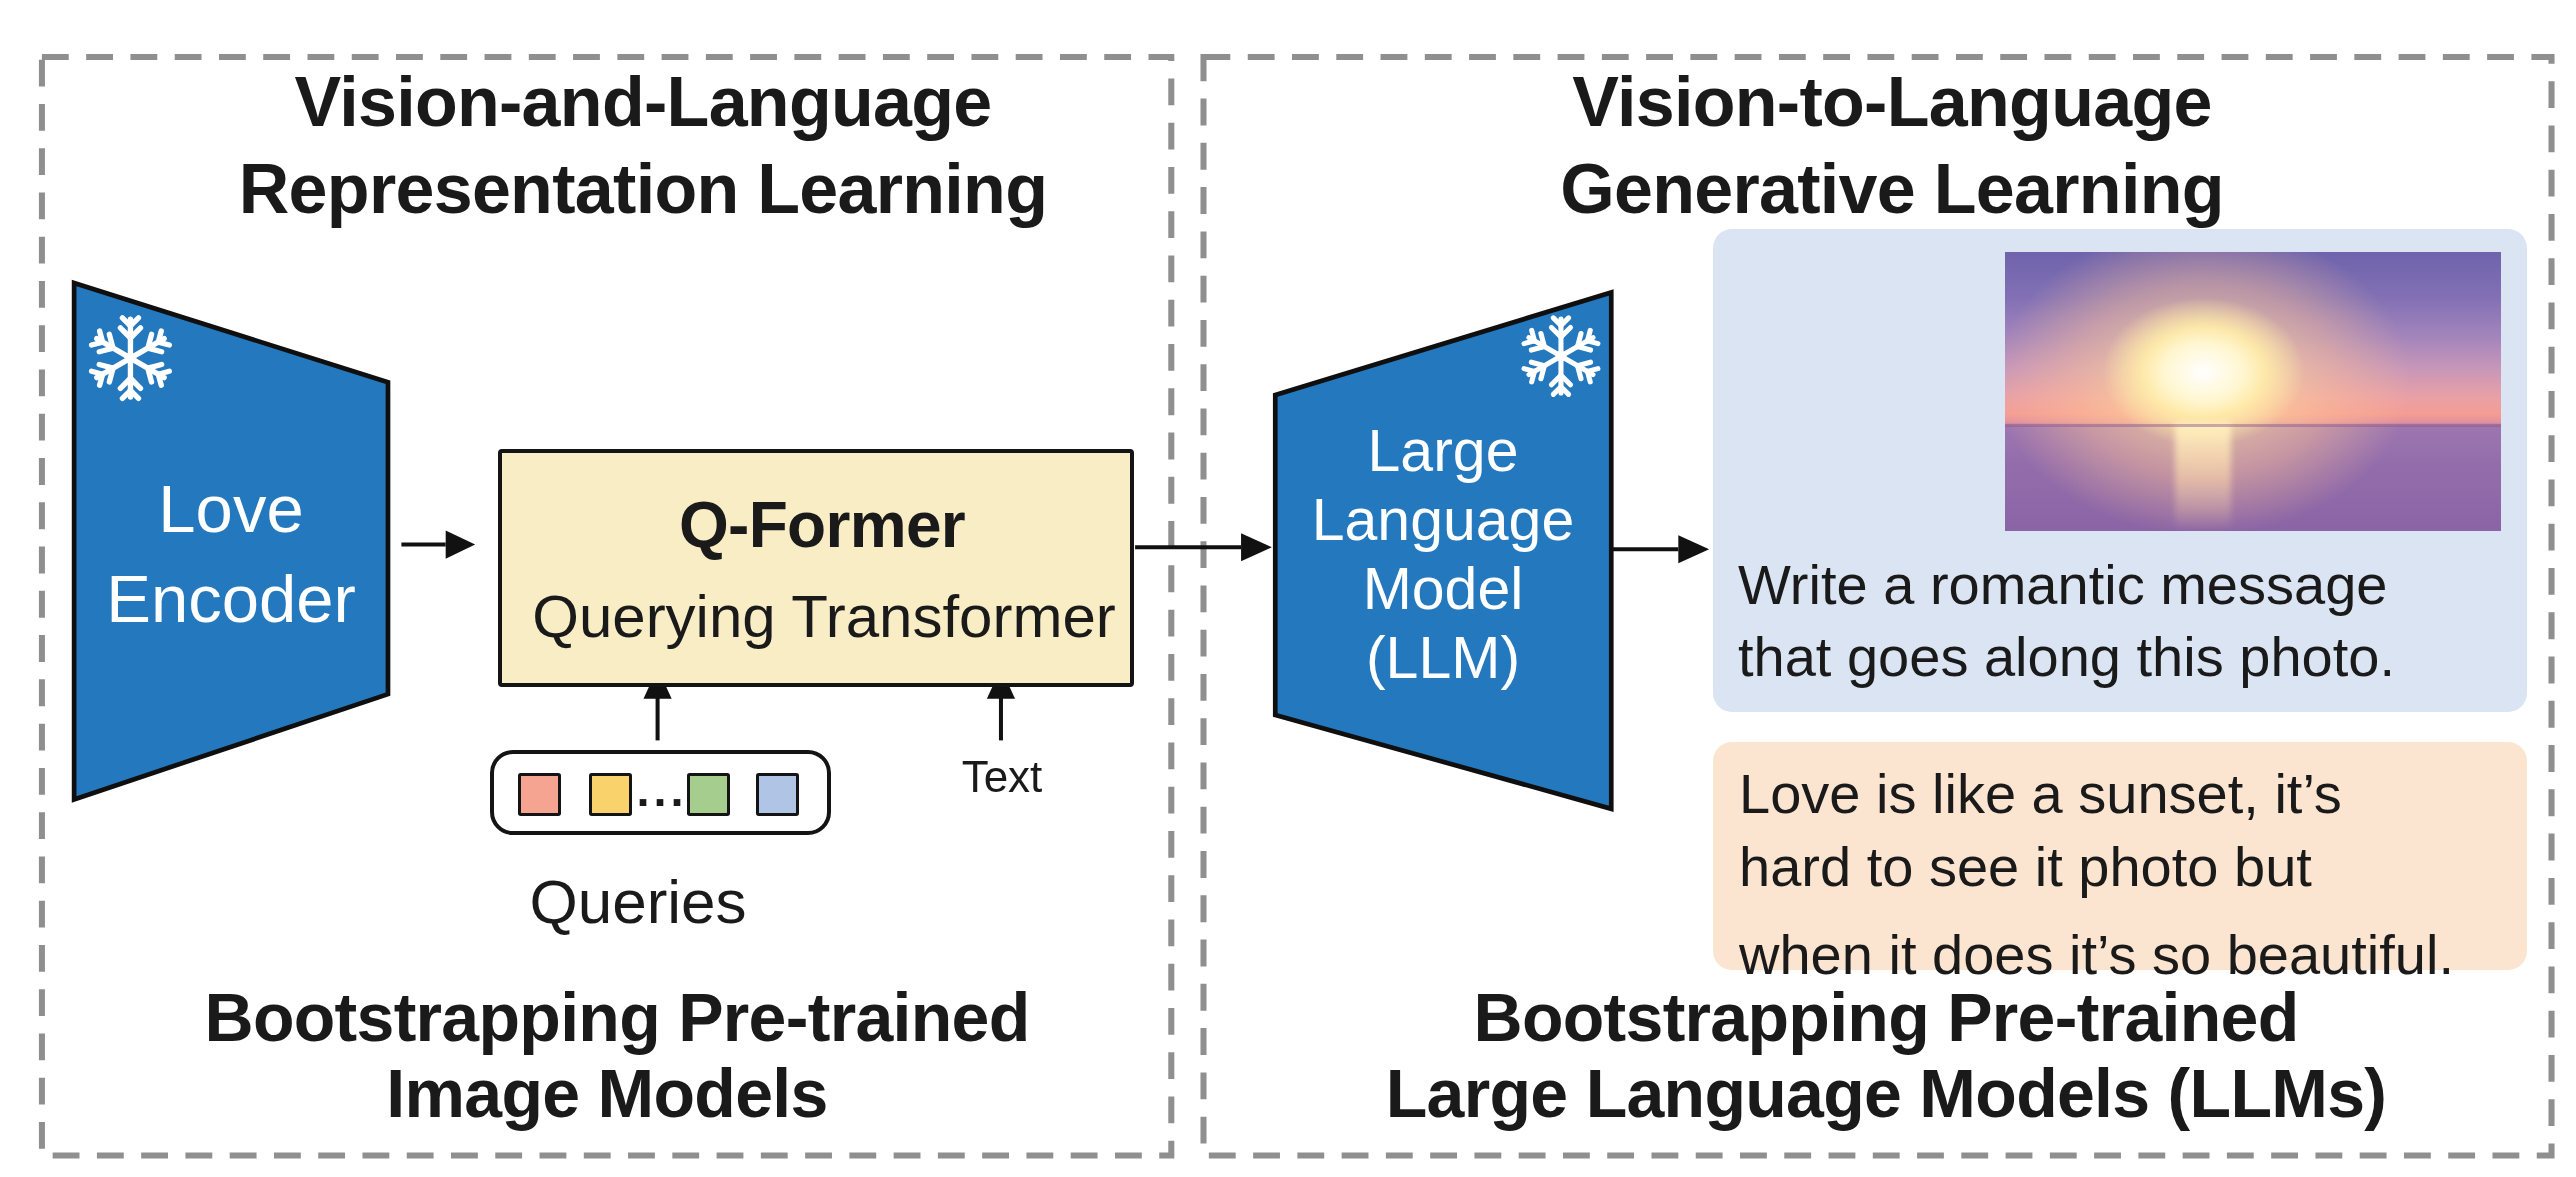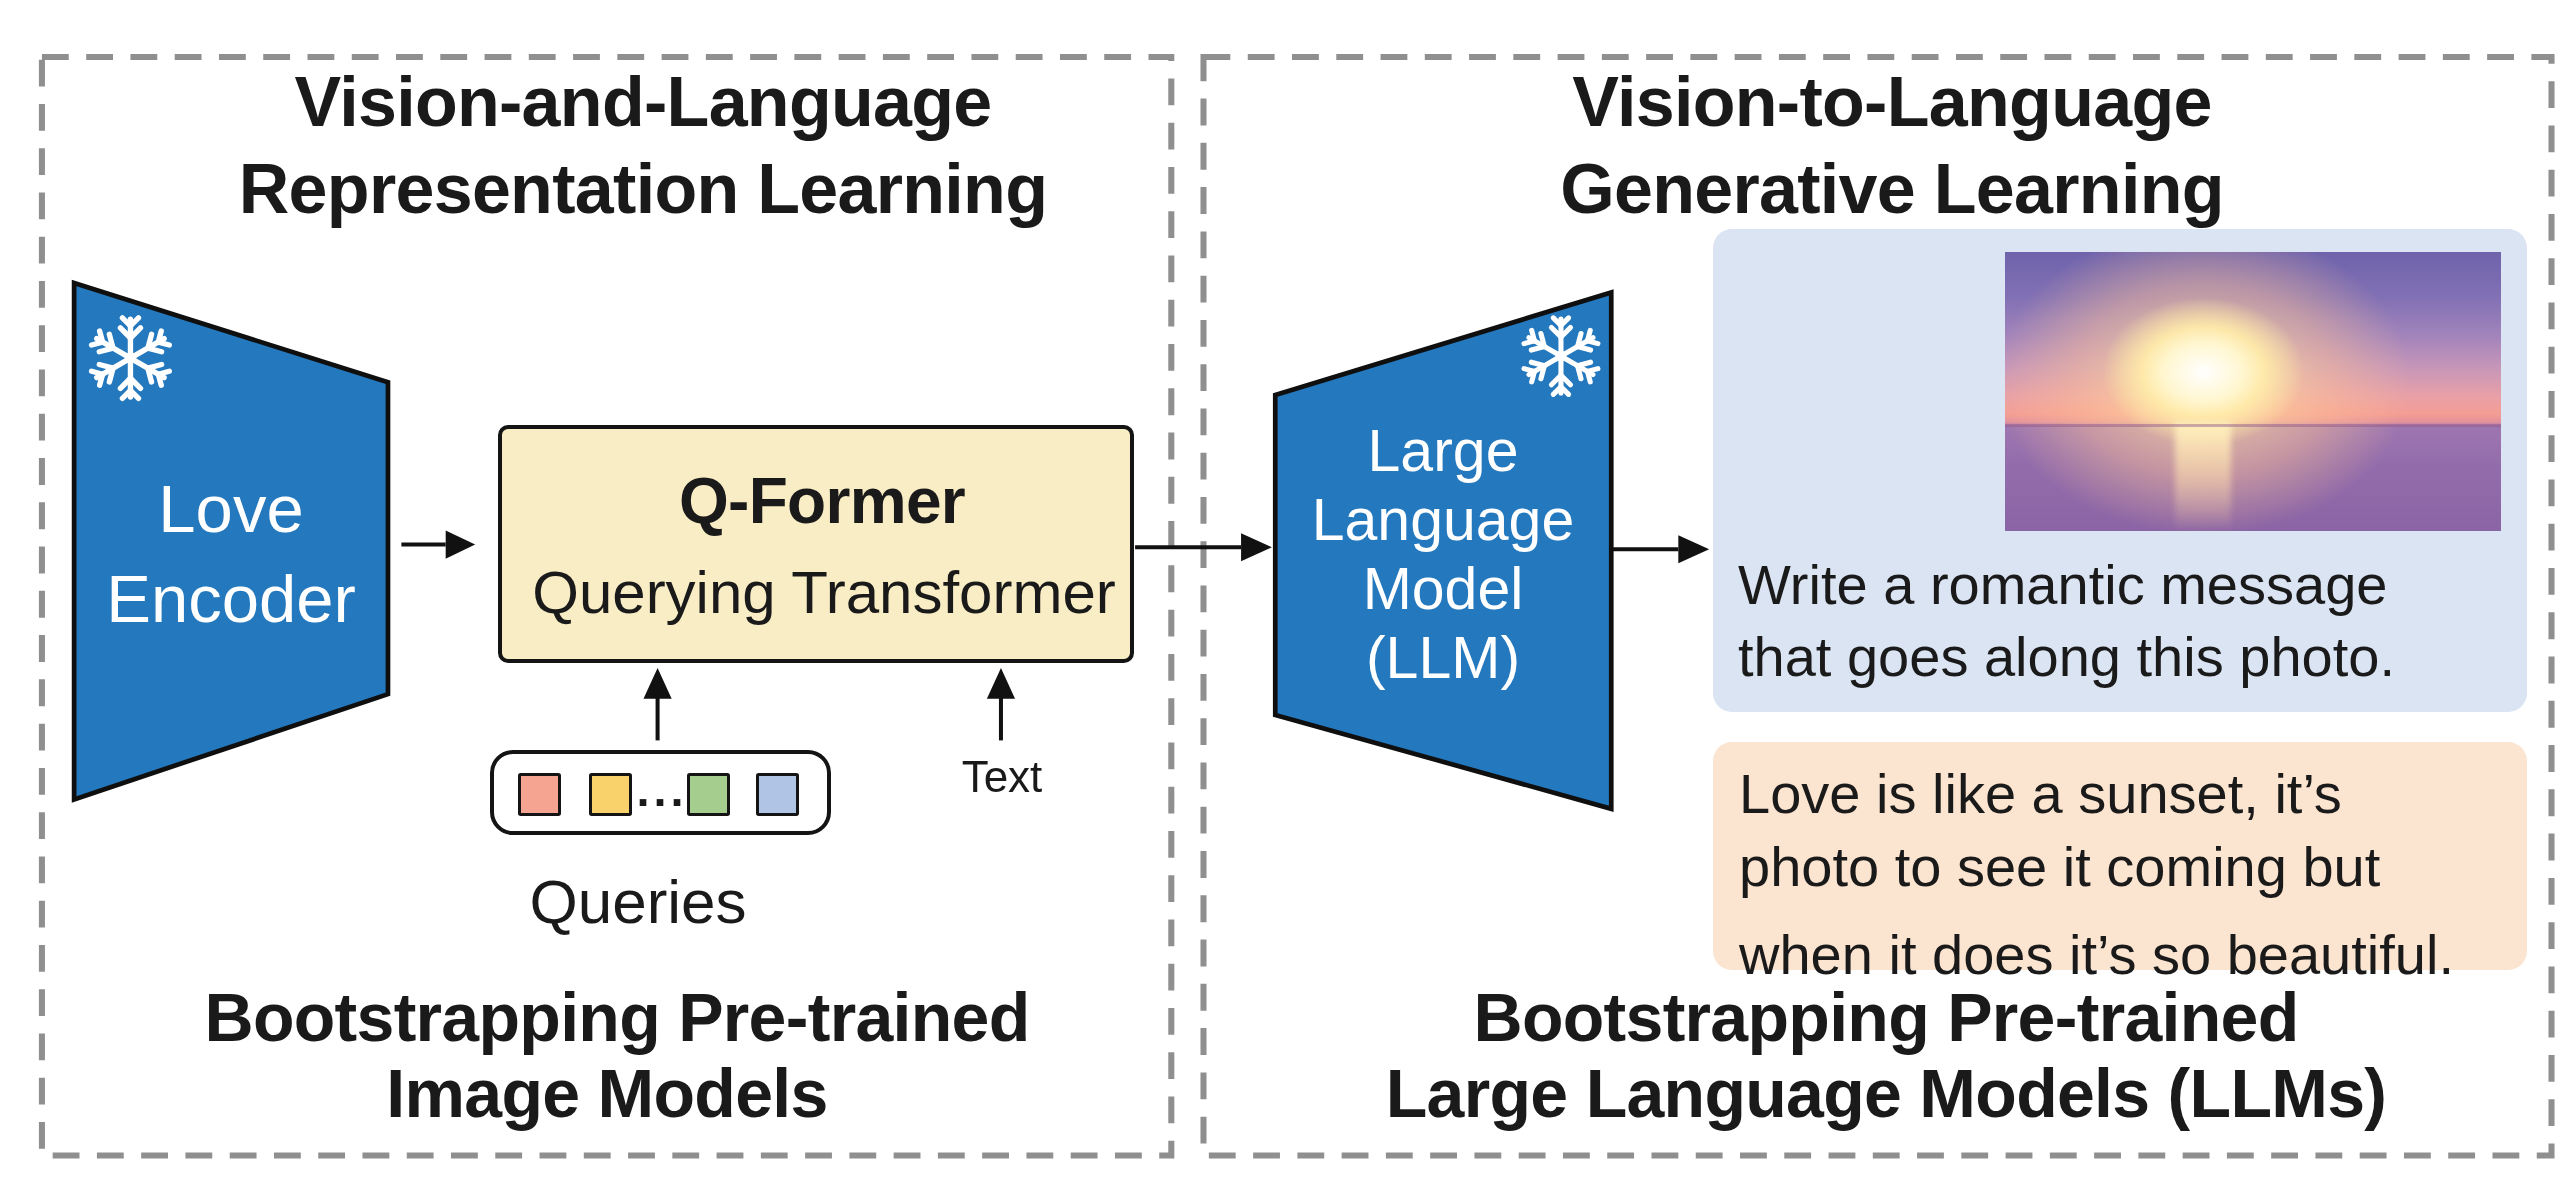--- a/index.html
+++ b/index.html
@@ -52,22 +52,22 @@
   
   #llm-label{position:absolute;left:1275px;top:292px;width:336px;height:517px;text-align:right;}
   #llm-label .t{color:#ffffff;font-size:59px;}
   #llm1{left:168px;top:159px;}
   #llm2{left:168px;top:228px;}
   #llm3{left:168px;top:297px;}
   #llm4{left:168px;top:366px;}
 
   
   #qformer-box{
-    position:absolute;left:498px;top:425px;width:636px;height:238px;box-sizing:border-box;
-    background:var(--qformer-fill);border:4.7px solid #141414;border-radius:10px;
+    position:absolute;left:498px;top:449px;width:636px;height:238px;box-sizing:border-box;
+    background:var(--qformer-fill);border:4.7px solid #141414;border-radius:4px;
   }
   #qft{left:320px;top:72px;font-size:64px;}
   #qfs{left:322px;top:164px;font-size:60px;}
 
   
   #queries-box{
     position:absolute;left:490px;top:750px;width:341px;height:85px;box-sizing:border-box;
     background:#ffffff;border:4px solid #141414;border-radius:23px;
   }
   .sq{position:absolute;top:19px;width:43px;height:43px;border:3.4px solid #141414;border-radius:2.7px;box-sizing:border-box;}
@@ -216,18 +216,18 @@
     <div id="photo">
       <div class="reflection"></div>
       <div class="horizon"></div>
     </div>
     <div class="tl msg" id="pl1">Write a romantic message</div>
     <div class="tl msg" id="pl2">that goes along this photo.</div>
   </div>
 
   <div id="response-box">
     <div class="tl msg" id="rl1">Love is like a sunset, it’s</div>
-    <div class="tl msg" id="rl2">photo to see it coming but</div>
+    <div class="tl msg" id="rl2">hard to see it photo but</div>
     <div class="tl msg" id="rl3">when it does it’s so beautiful.</div>
   </div>
 
 </div>
 
 
 </body></html>

